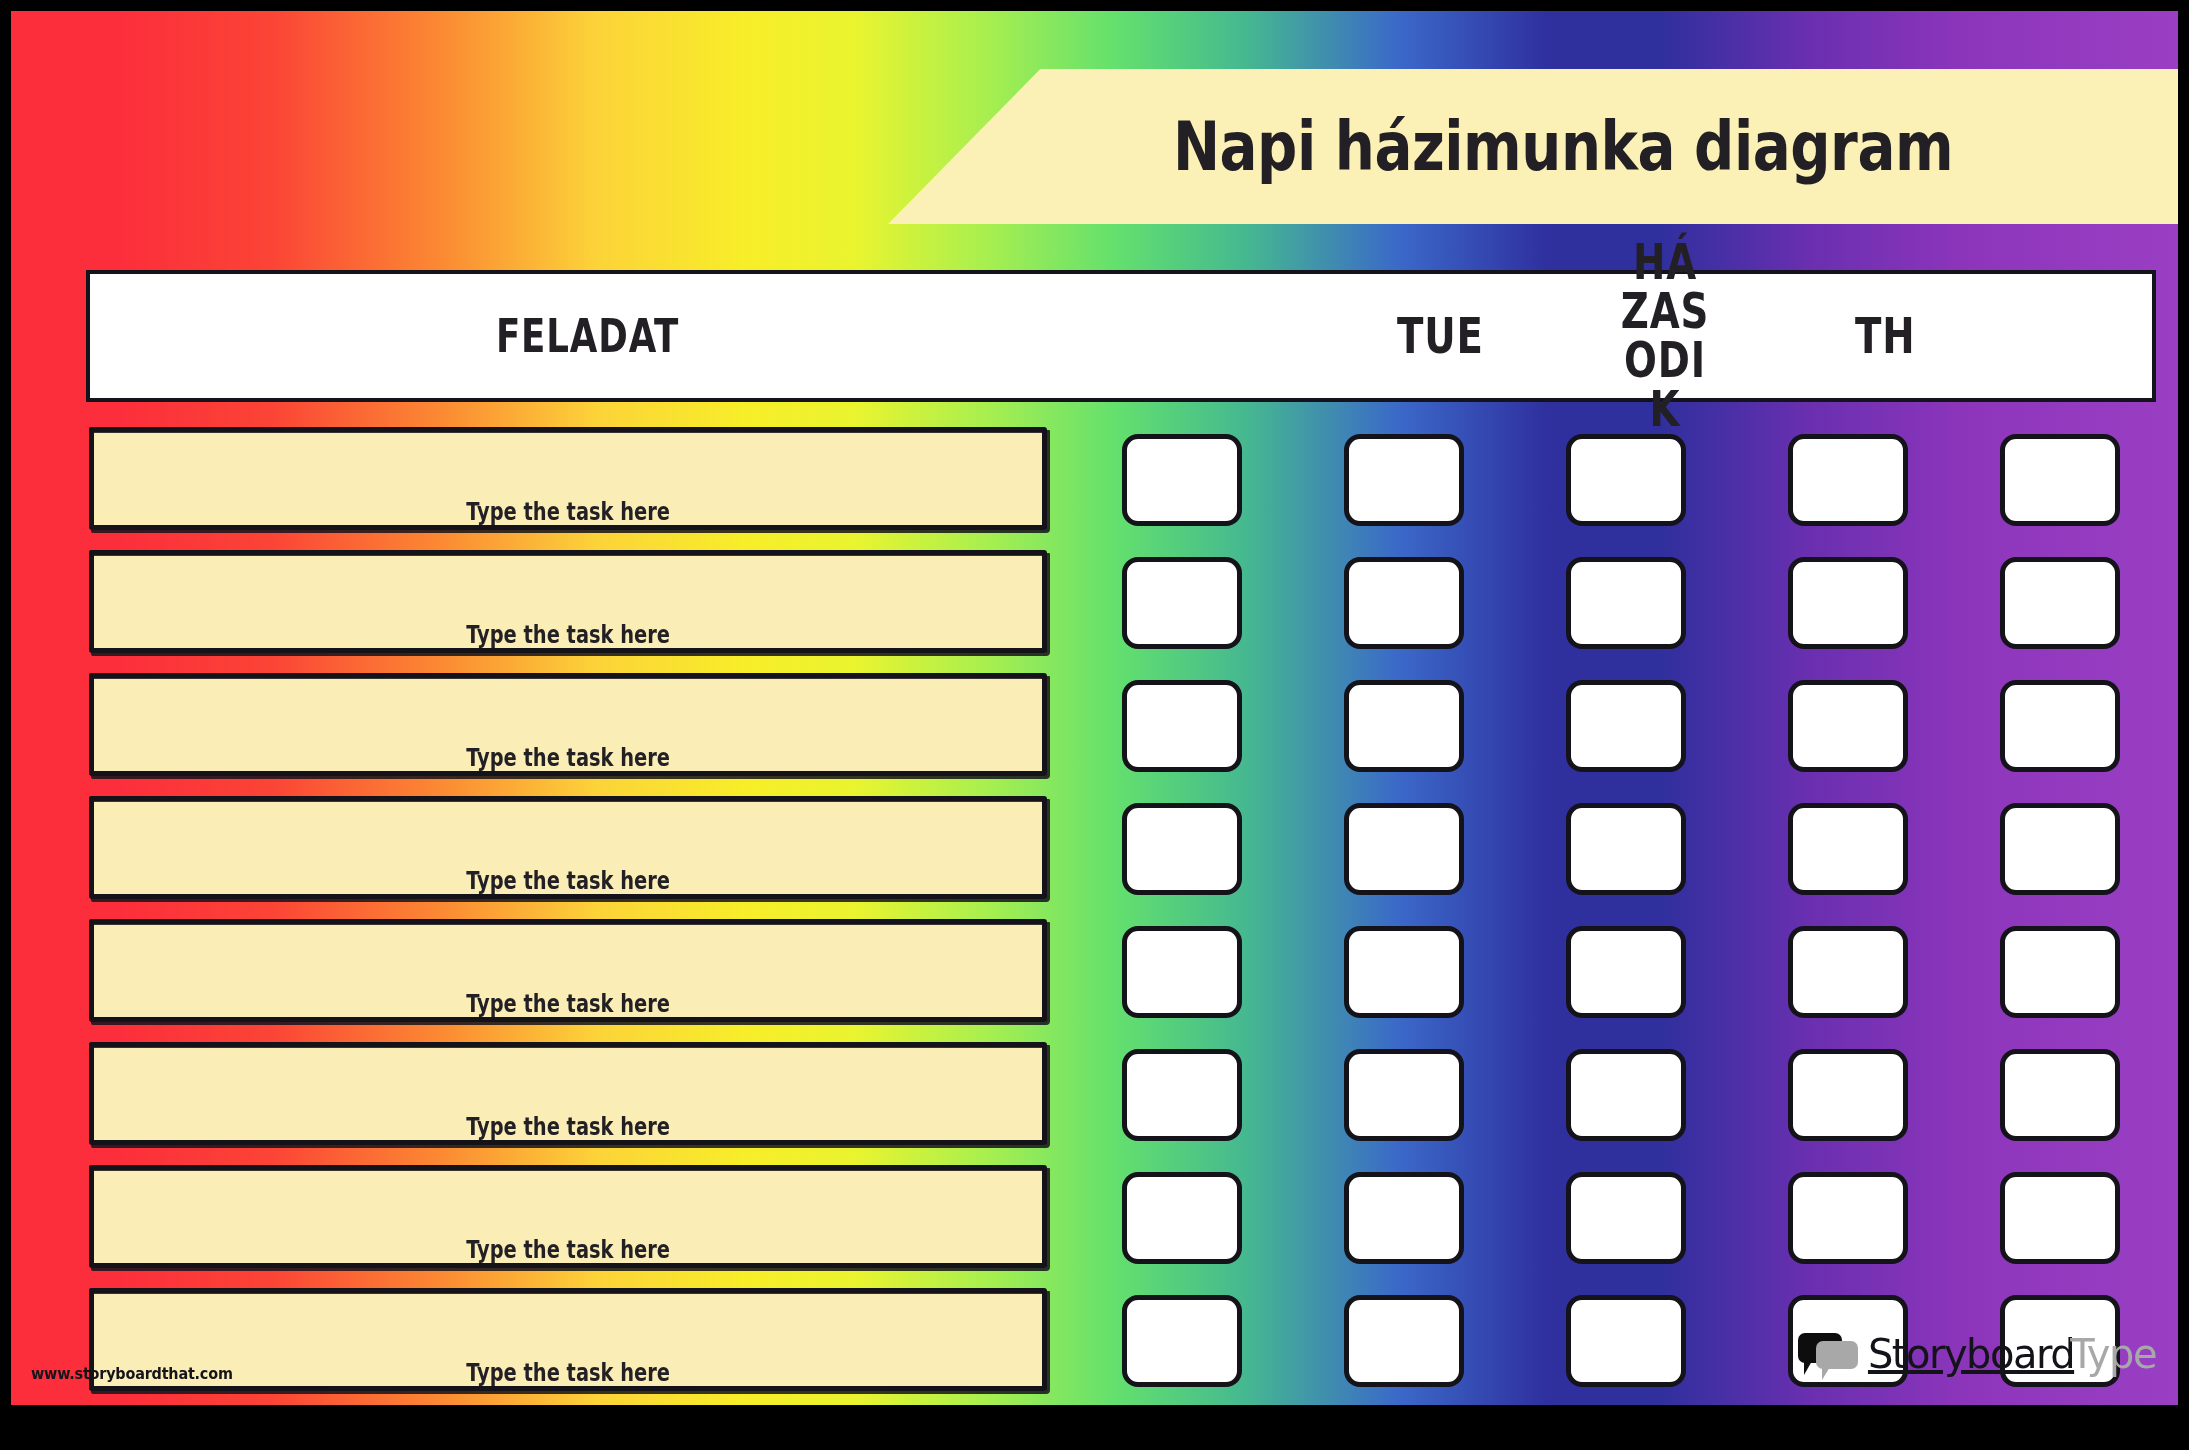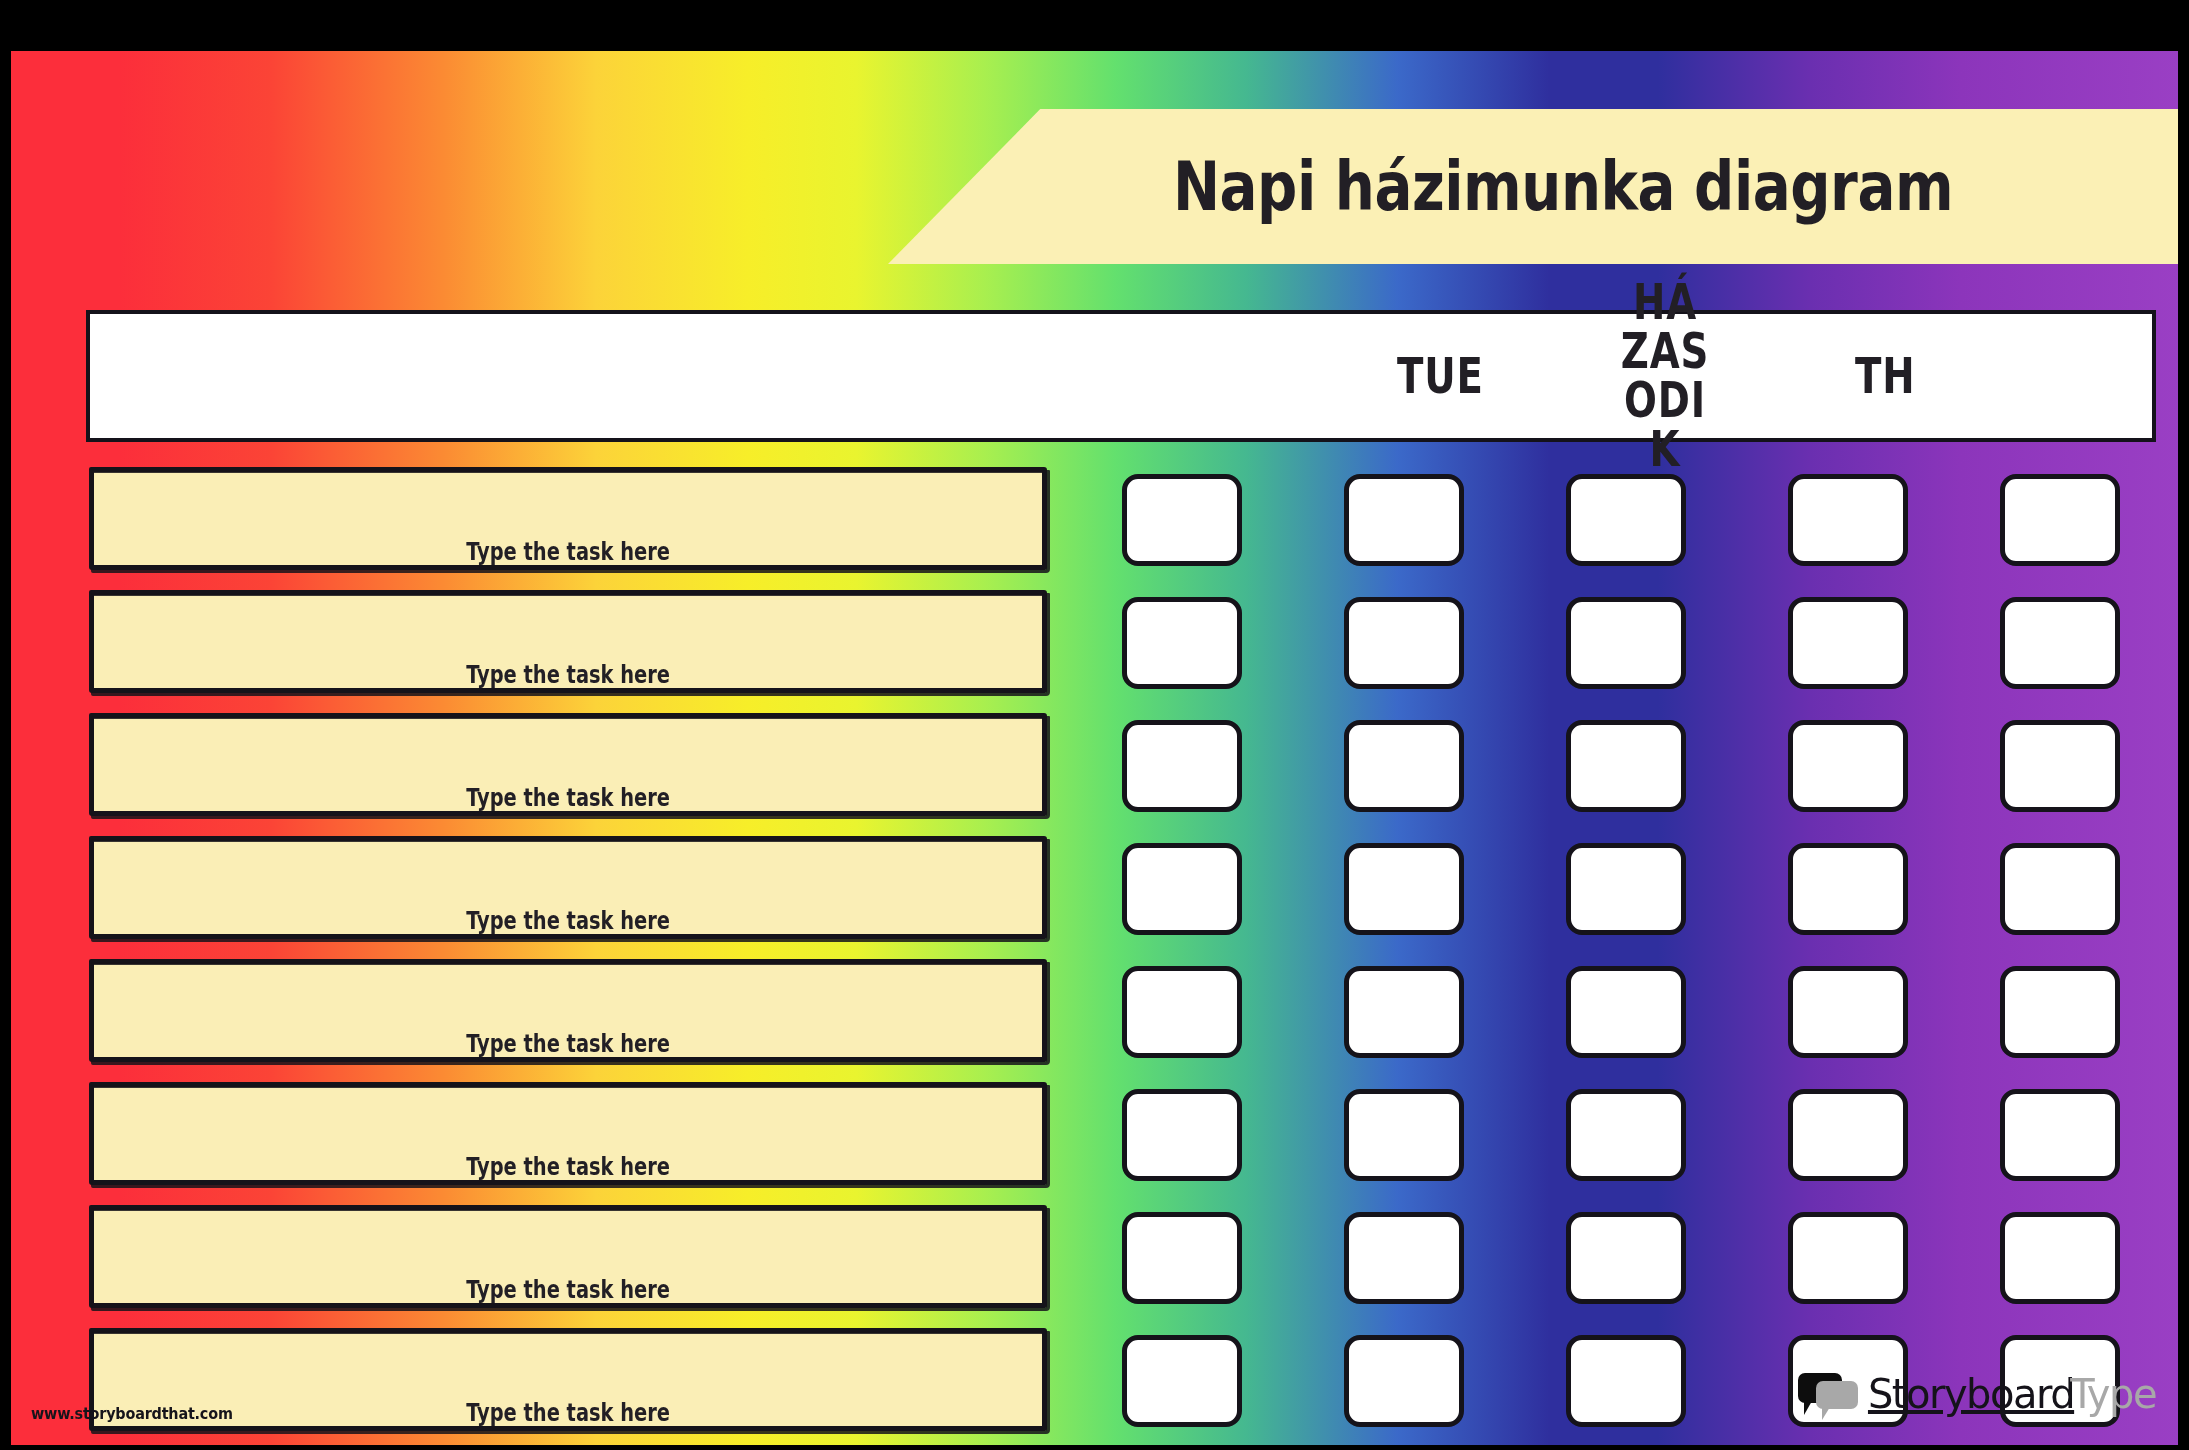--- a/index.html
+++ b/index.html
@@ -34,21 +34,20 @@
         #a8ef4f 45%,
         #63e06e 51%,
         #45b890 57%,
         #3b69c9 64%,
         #2f2f9e 71%,
         #2f2f9e 76%,
         #6a2fb0 83%,
         #8c35bb 90%,
         #9a3fc4 100%);
     overflow: hidden;
-    margin-top: 40px;
   }
 
   
   .title-banner {
     position: absolute;
     left: 877px;
     top: 58px;
     width: 1290px;
     height: 155px;
     background: #fbf0b5;
@@ -250,20 +249,23 @@
 <body>
 
 <div class="poster">
   <div class="canvas">
 
     <div class="title-banner">
       <div class="title-text">Napi házimunka diagram</div>
     </div>
 
     <div class="header-bar">
+      <div class="header-feladat">
+        <span class="hdr-label">FELADAT</span>
+      </div>
       <div class="hdr-day wrap" style="left:1490px; width:170px;">
         <span class="hdr-label">HÁZASODIK</span>
       </div>
       <div class="hdr-day" style="left:1265px; width:170px;">
         <span class="hdr-label">TUE</span>
       </div>
       <div class="hdr-day" style="left:1710px; width:170px;">
         <span class="hdr-label">TH</span>
       </div>
     </div>

